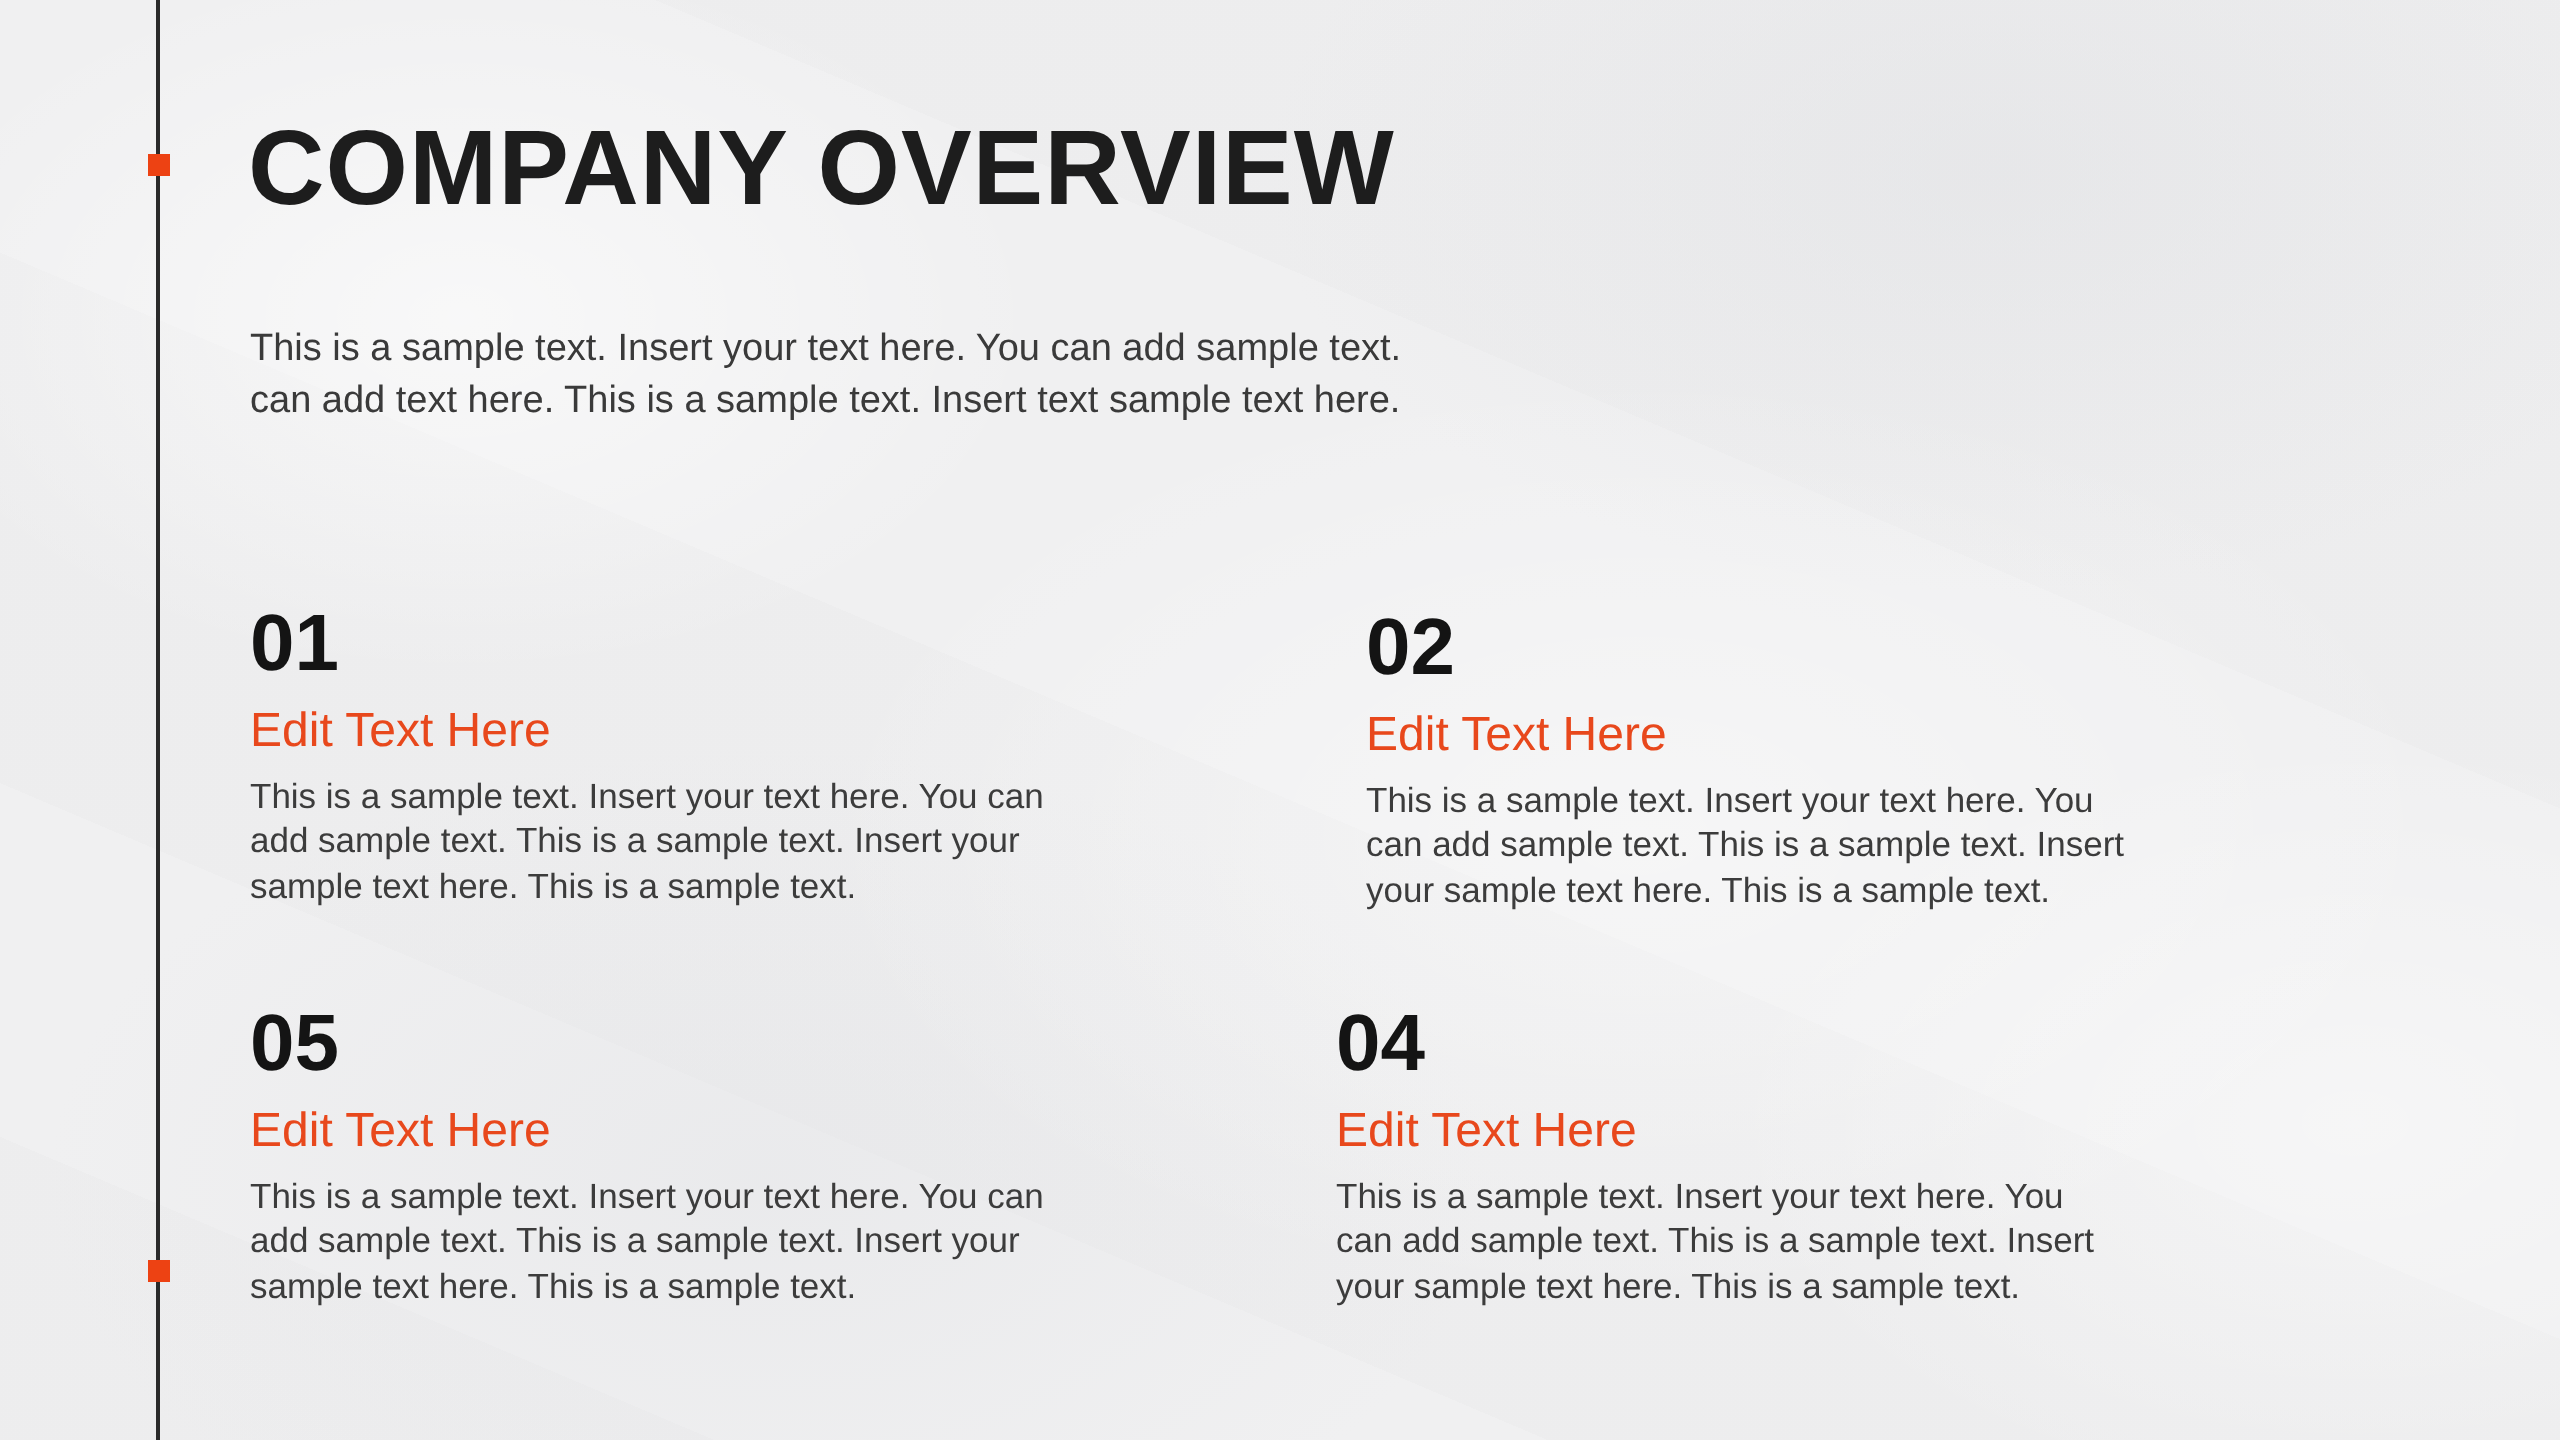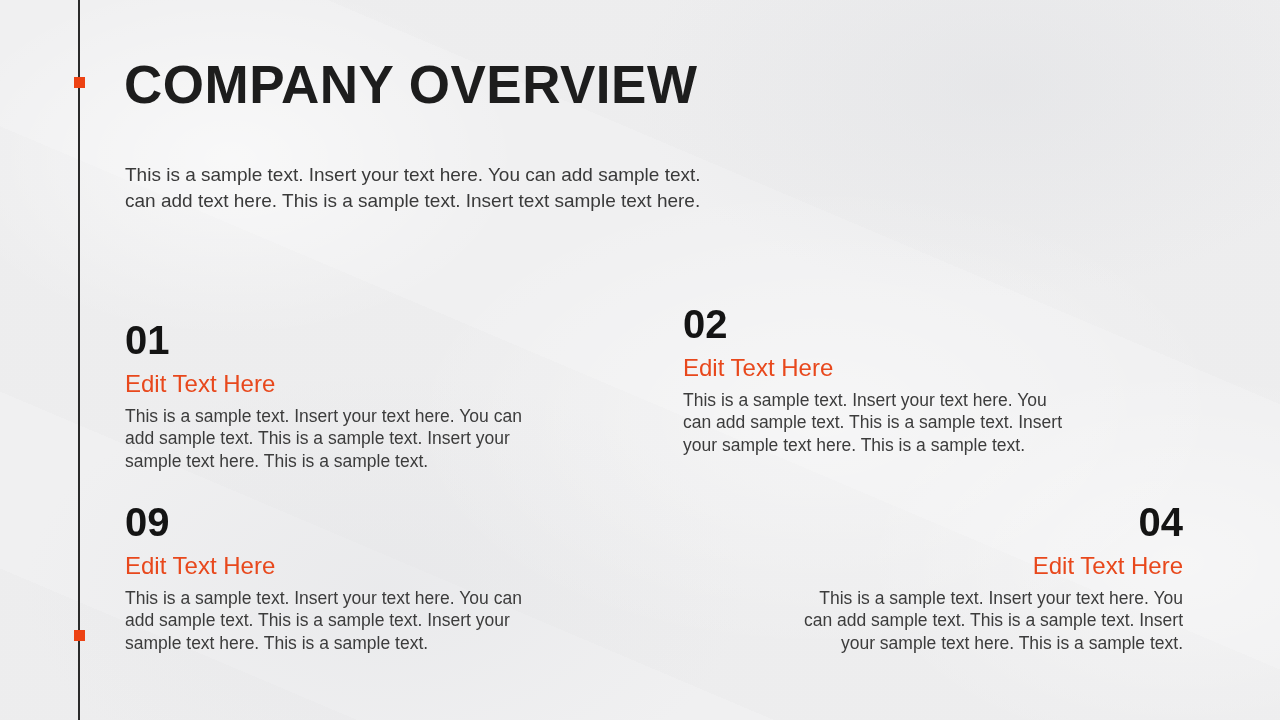--- a/index.html
+++ b/index.html
@@ -63,24 +63,24 @@
     font-size: 19px;
     line-height: 25.7px;
     color: #3a3a3a;
   }
   .intro .line { display: block; }
 
   .section {
     position: absolute;
     width: 500px;
   }
-  .section.pos-r1c1 { left: 125px; top: 320px; }
+  .section.pos-r1c1 { left: 125px; top: 302px; }
   .section.pos-r1c2 { left: 683px; top: 304px; }
   .section.pos-r2c1 { left: 125px; top: 502px; }
-  .section.pos-r2c2 { left: 683px; top: 502px; text-align: right; }
+  .section.pos-r2c2 { left: 668px; top: 502px; }
 
   .section .num {
     margin: 0;
     font-size: 40px;
     line-height: 40px;
     font-weight: 700;
     color: #141414;
   }
   .section .heading {
     margin: 12px 0 0 0;
@@ -127,21 +127,21 @@
     <p class="num">02</p>
     <p class="heading">Edit Text Here</p>
     <div class="body">
       <span class="line">This is a sample text. Insert your text here. You</span>
       <span class="line">can add sample text. This is a sample text. Insert</span>
       <span class="line">your sample text here. This is a sample text.</span>
     </div>
   </div>
 
   <div class="section pos-r2c1">
-    <p class="num">09</p>
+    <p class="num">05</p>
     <p class="heading">Edit Text Here</p>
     <div class="body">
       <span class="line">This is a sample text. Insert your text here. You can</span>
       <span class="line">add sample text. This is a sample text. Insert your</span>
       <span class="line">sample text here. This is a sample text.</span>
     </div>
   </div>
 
   <div class="section pos-r2c2">
     <p class="num">04</p>

